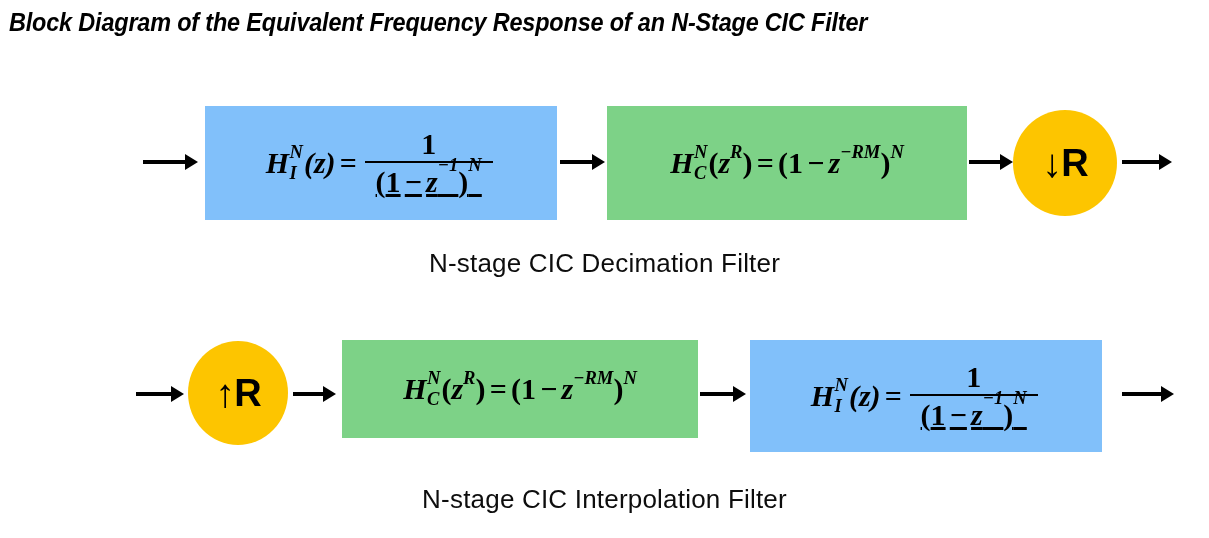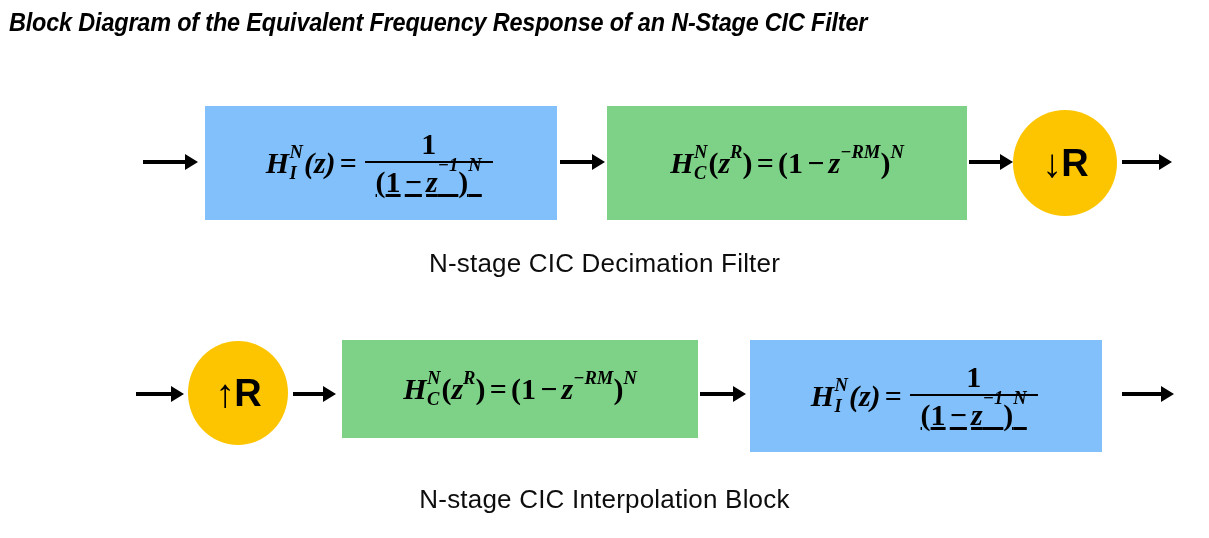--- a/index.html
+++ b/index.html
@@ -301,13 +301,13 @@
       </span>
     </span>
   </div>
 
   <div class="arrow" style="left:1122px; top:58px; width:52px;">
     <div class="shaft"></div>
     <div class="head"></div>
   </div>
 </div>
 
-<div class="caption caption-interpolation">N-stage CIC Interpolation Block</div>
+<div class="caption caption-interpolation">N-stage CIC Interpolation Filter</div>
 
 </body></html>

